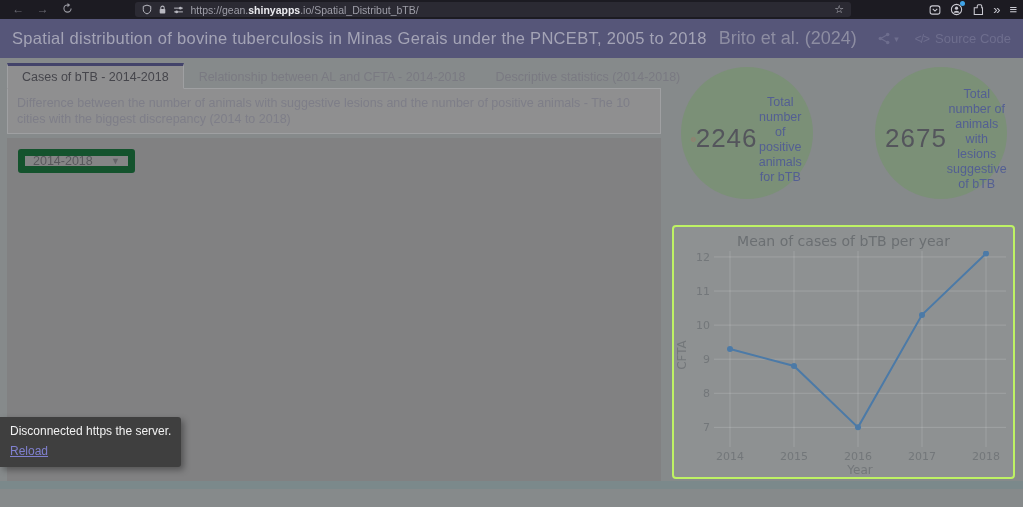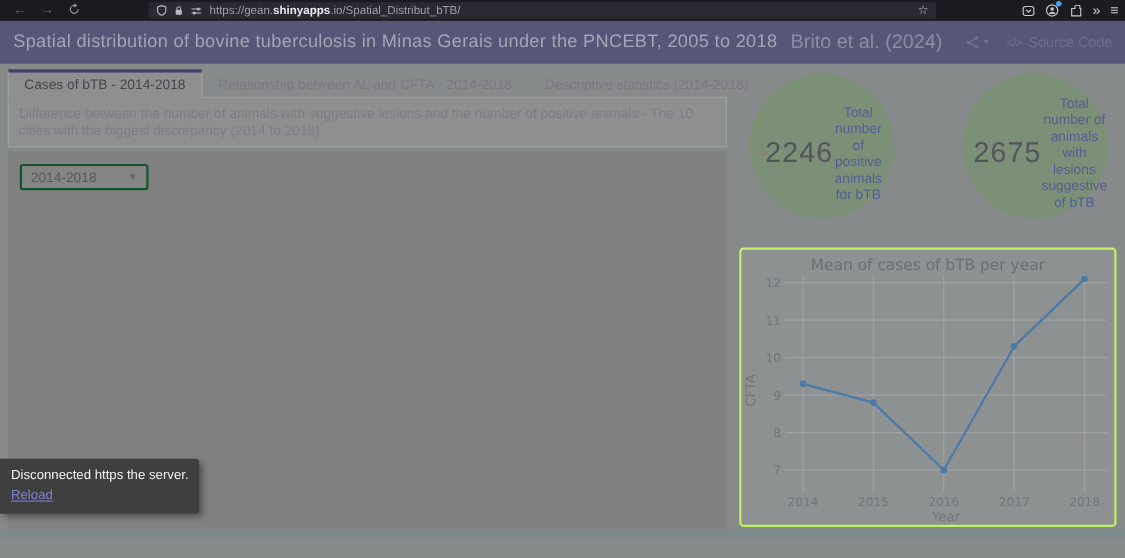--- a/index.html
+++ b/index.html
@@ -43,21 +43,21 @@
   .tabbar { display:flex; height:25px; }
   .tab { font-size:12.5px; color:#7a7a82; padding:0 14px; display:flex; align-items:center;
     border:1px solid transparent; border-top:3px solid transparent; cursor:pointer;
     margin-bottom:-1px; white-space:nowrap;}
   .tab.active { background:#8f8f90; color:#46464c; border:1px solid #9fa0a2;
     border-top:3px solid #43436a; border-bottom:1px solid #8f8f90;}
   .descbox { background:#8f8f90; border:1px solid #9fa0a2; min-height:45px;
     padding:6px 9px; font-size:12.5px; line-height:16px; color:#7e7e88; margin-bottom:4px;}
   .well { background:#818182; height:343px; padding:11px 11px; }
   .sel-label { font-size:12.5px; color:#646469; margin-bottom:8px;}
-  .dropdown { width:117px; height:24px; background:#858586; border:2px solid #14532d;
+  .dropdown { width:117px; height:24px; background:#858586; border:7px solid #14532d;
     border-radius:3px; display:flex; align-items:center; padding:0 8px; cursor:pointer;}
   .dropdown .val { font-size:12.5px; color:#58585c; flex:1;}
   .dropdown .caret { font-size:9px; color:#646468;}
 
   
   .right-col { position:absolute; left:672px; top:27px; width:344px; }
   .circle-row { display:flex; justify-content:space-between; padding:0 9px; }
   .stat-circle { width:132px; height:132px; border-radius:50%; background:#7b9077;
     display:flex; flex-direction:row; align-items:center; text-align:center;
     padding:13px 10px 0 10px; }

